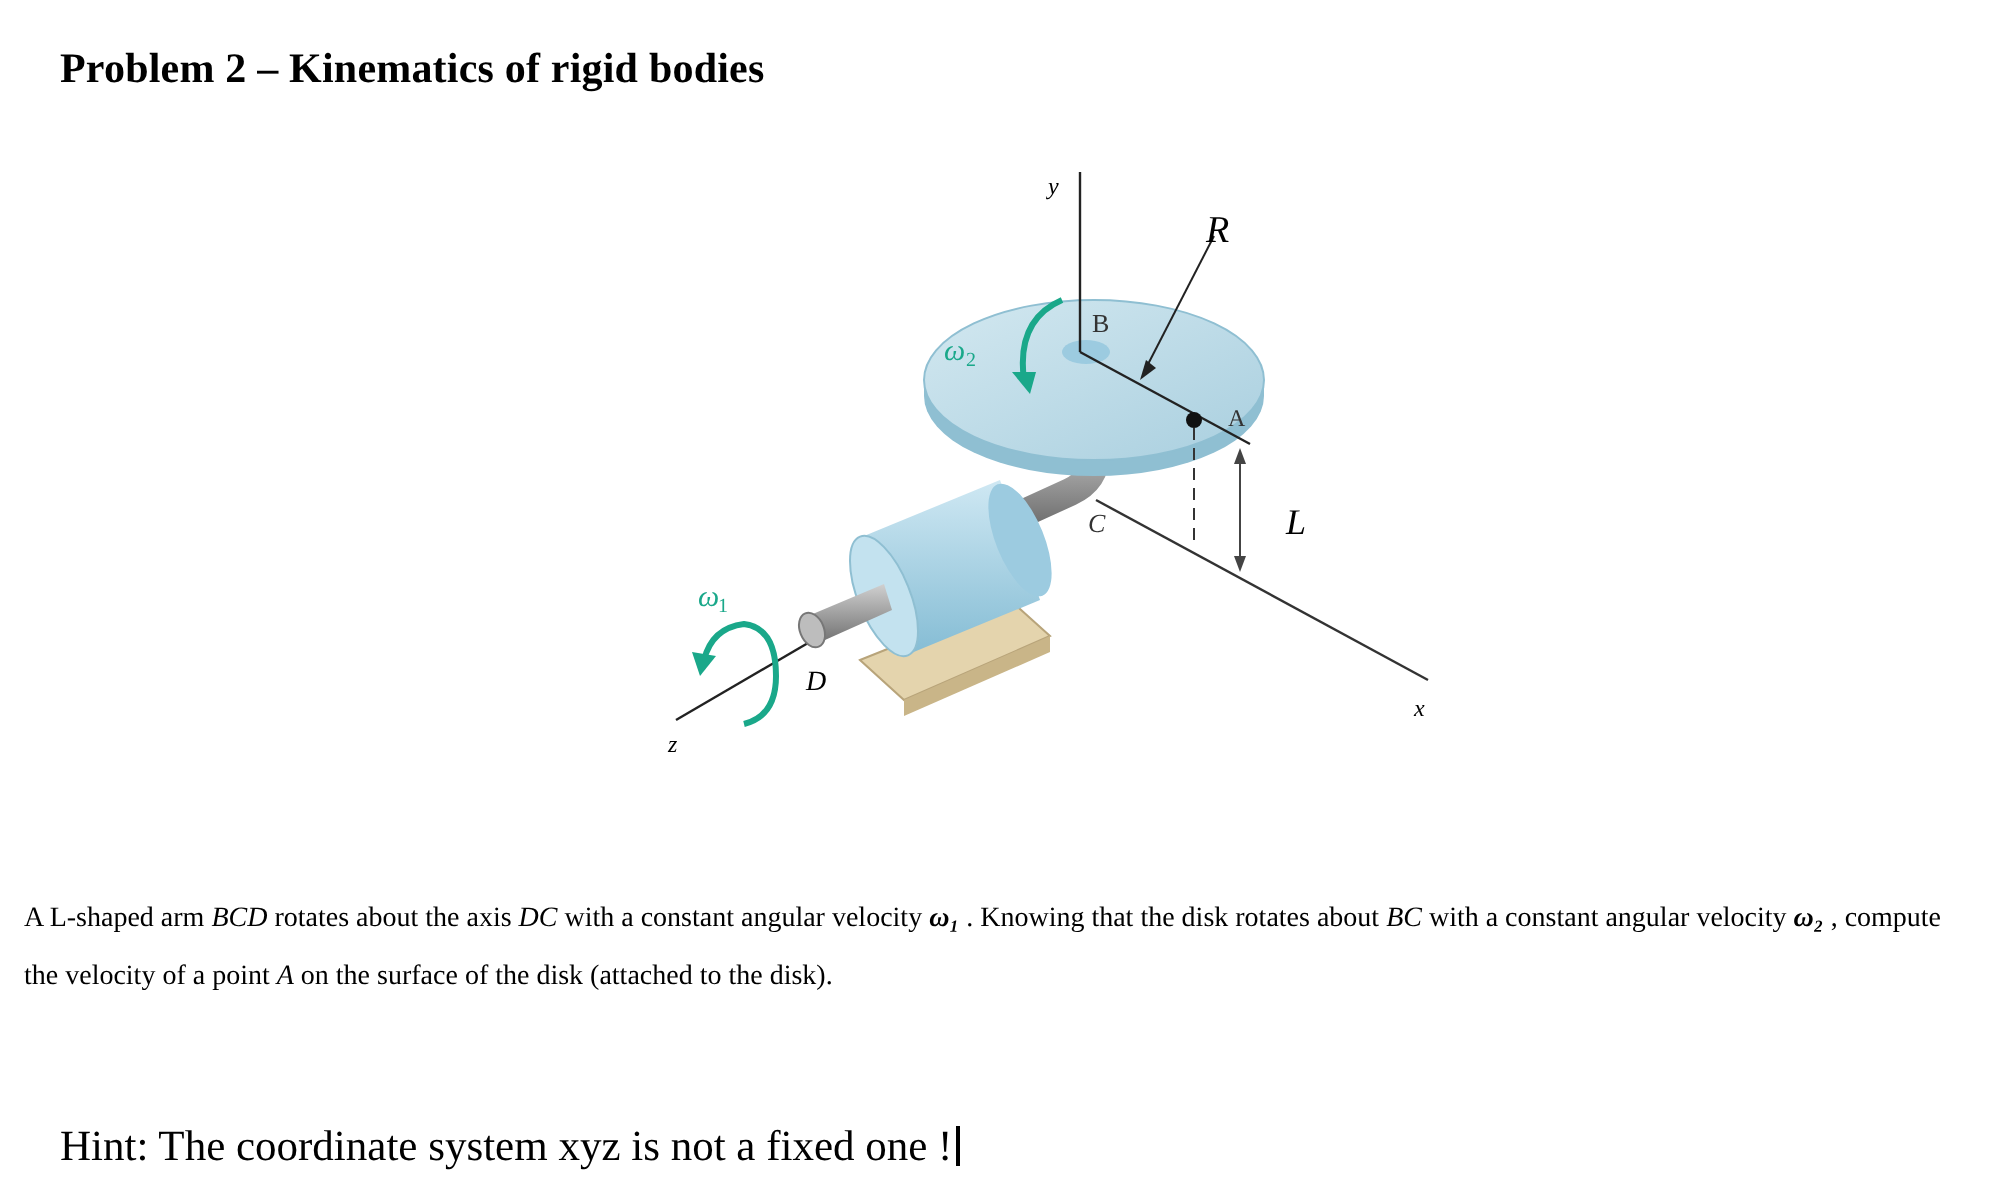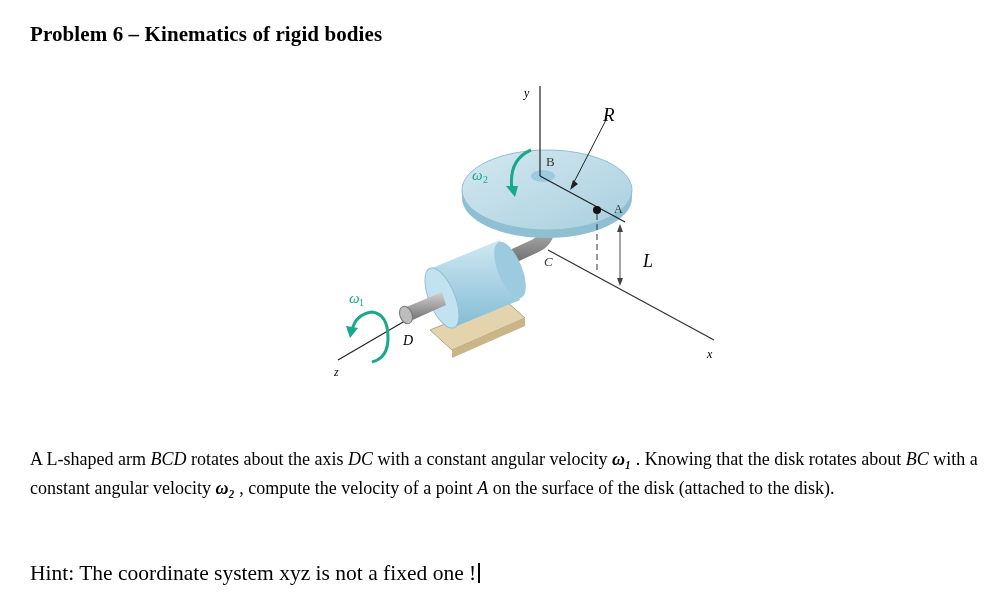--- a/index.html
+++ b/index.html
@@ -1,30 +1,30 @@
 <!DOCTYPE html>
 <html><head>
 <meta charset="utf-8">
 <style>
   html, body { margin:0; padding:0; background:#ffffff; }
   body { width:1000px; height:594px; position:relative; overflow:hidden;
          font-family:"Liberation Serif", "DejaVu Serif", serif; color:#000; }
   .title { position:absolute; left:30px; top:22px; font-size:21px; font-weight:bold; letter-spacing:0.1px; }
   .figure { position:absolute; left:300px; top:80px; width:460px; height:300px; }
-  .para { position:absolute; left:30px; top:445px; width:960px; font-size:18px; line-height:29px; }
+  .para { position:absolute; left:12px; top:445px; width:960px; font-size:14px; line-height:29px; }
   .para i { font-style:italic; }
   .para b { font-style:italic; font-weight:bold; }
   .hint { position:absolute; left:30px; top:561px; font-size:21.5px; }
   .cursor { display:inline-block; width:2px; height:20px; background:#000; vertical-align:-3px; margin-left:2px; }
   svg text { font-family:"Liberation Serif", "DejaVu Serif", serif; }
 </style>
 </head>
 <body>
 
-<div class="title">Problem 6 – Kinematics of rigid bodies</div>
+<div class="title">Problem 2 – Kinematics of rigid bodies</div>
 
 <div class="figure">
   <svg width="460" height="300" viewBox="300 80 460 300" xmlns="http://www.w3.org/2000/svg">
     <defs>
       <linearGradient id="diskTop" x1="0" y1="0" x2="1" y2="1">
         <stop offset="0" stop-color="#d3e8f0"></stop>
         <stop offset="1" stop-color="#a9cfdf"></stop>
       </linearGradient>
       <linearGradient id="housingG" x1="0" y1="0" x2="0" y2="1">
         <stop offset="0" stop-color="#cfe8f3"></stop>

